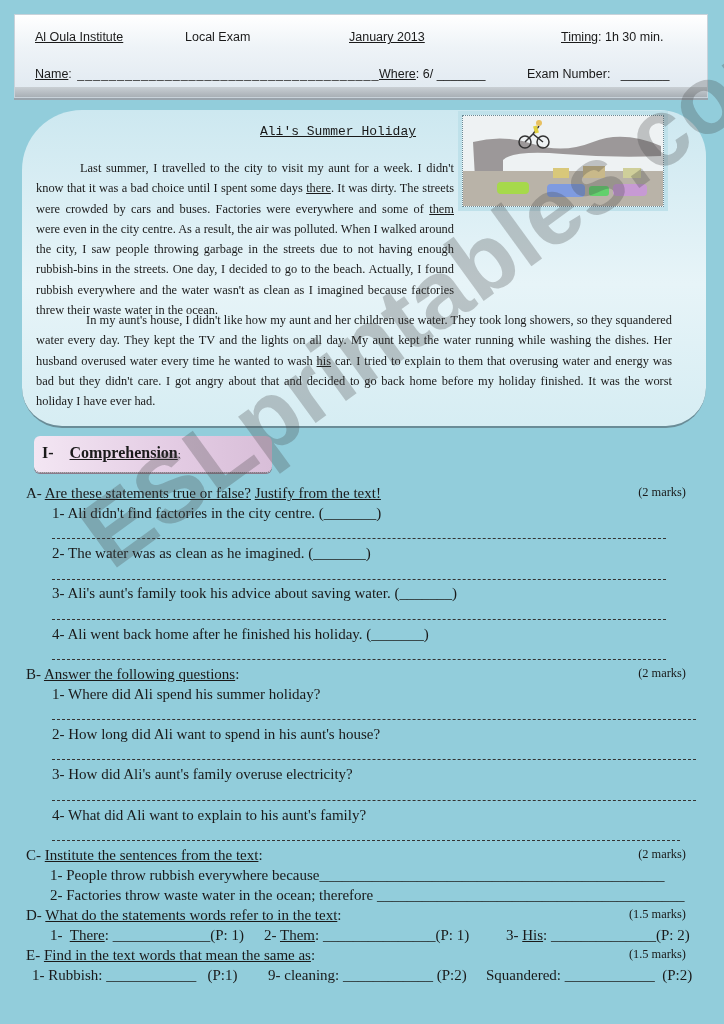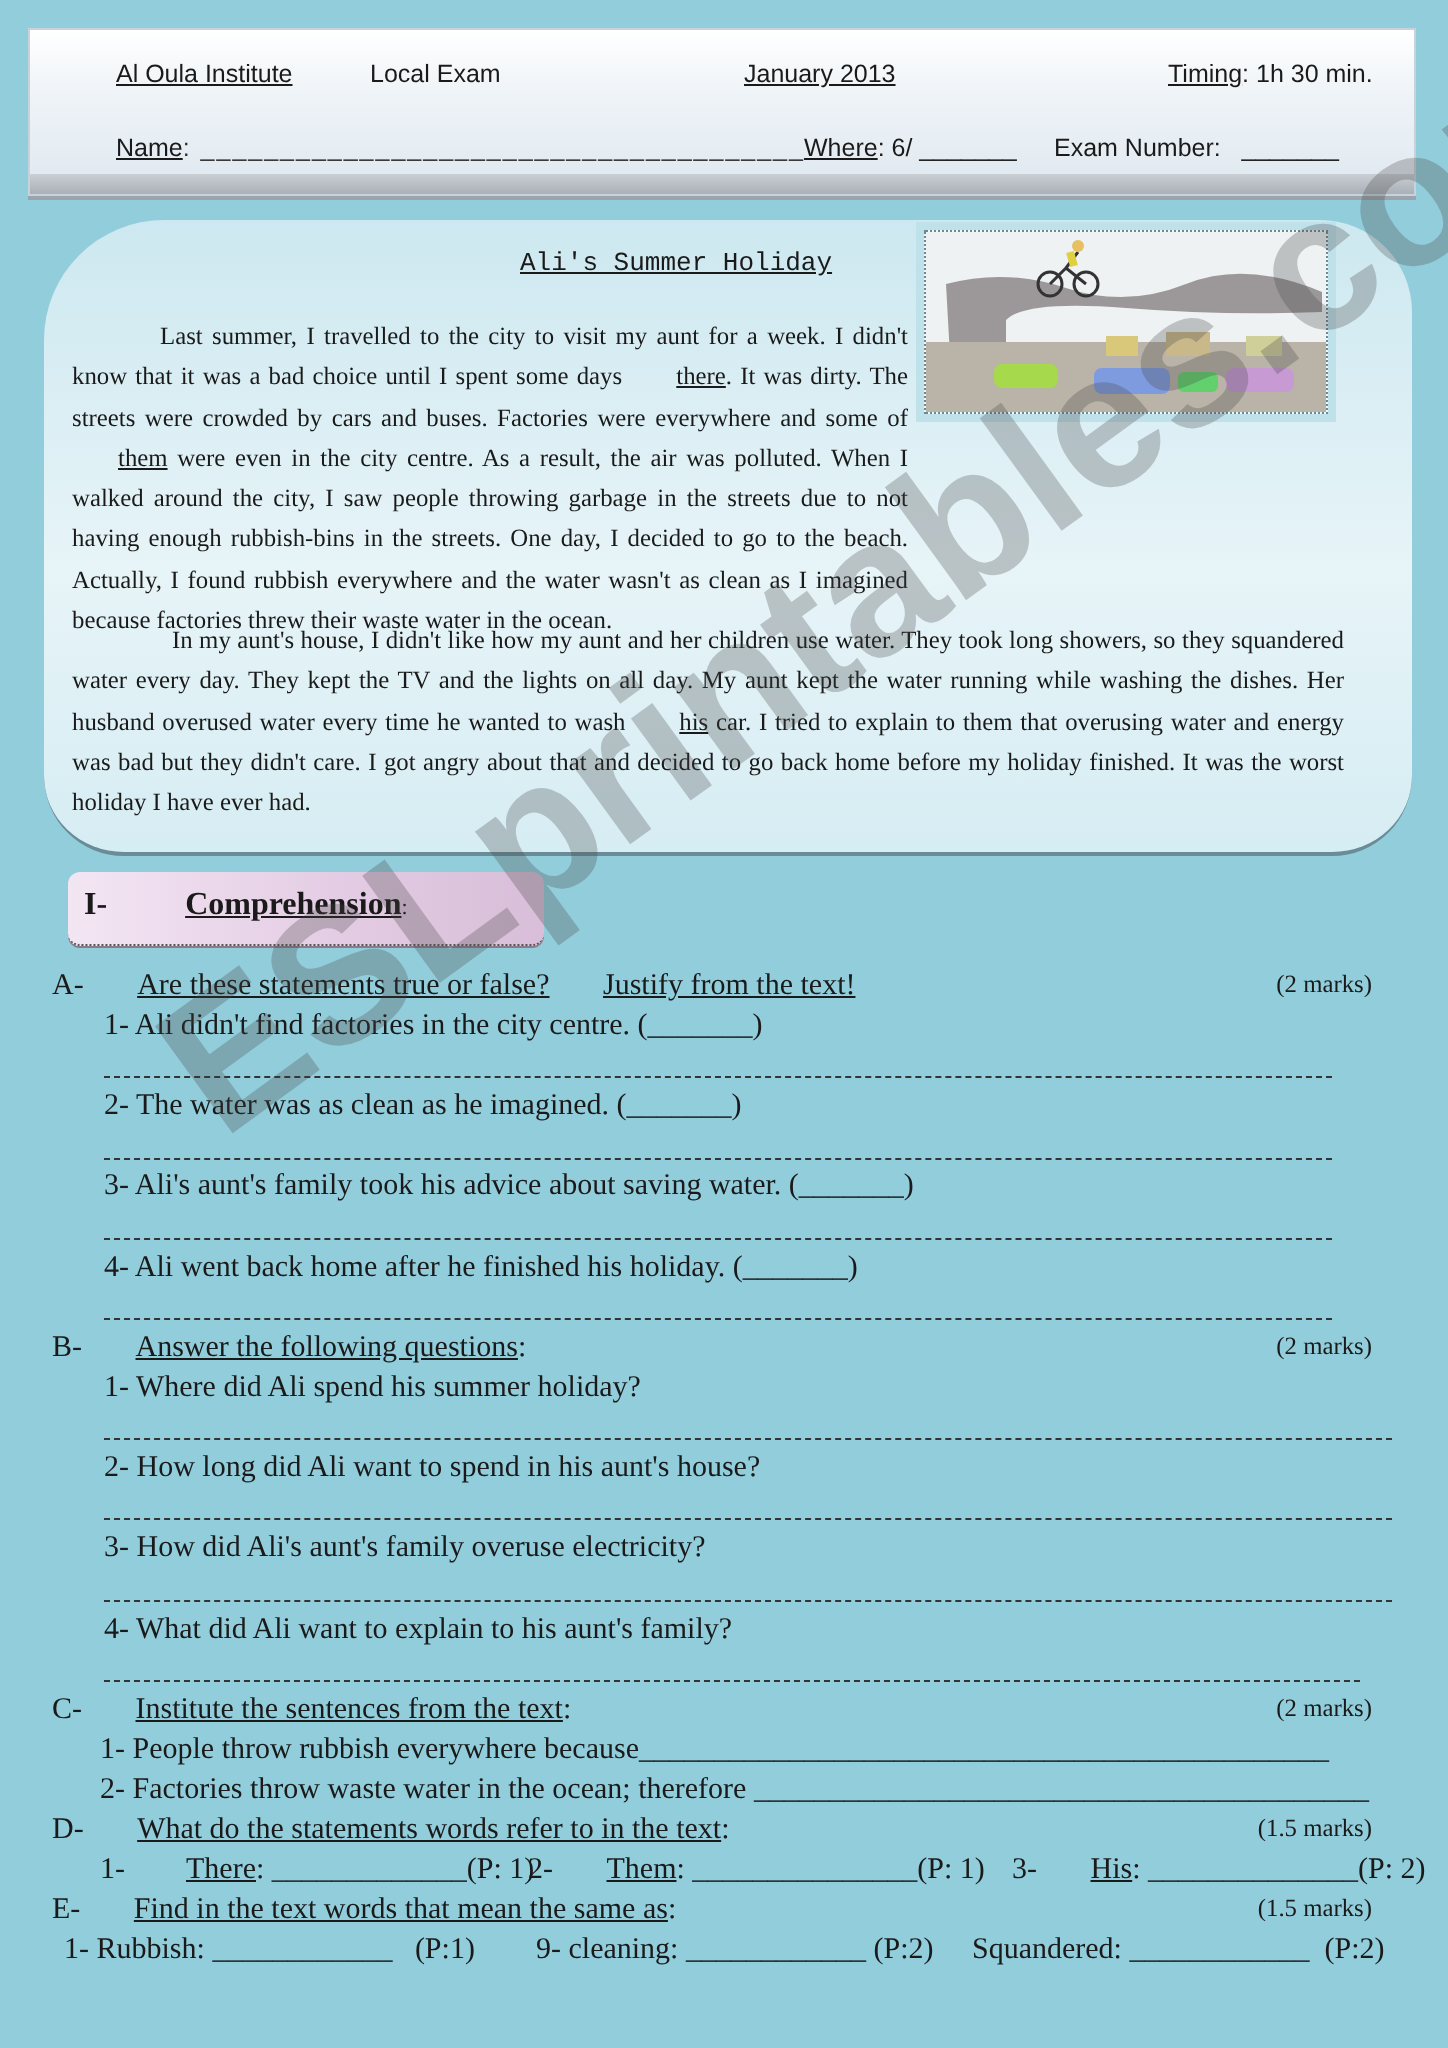--- a/index.html
+++ b/index.html
@@ -2,21 +2,21 @@
 <html><head>
 <meta charset="utf-8">
 <style>
   html, body { margin:0; padding:0; }
   body {
     width:724px; height:1024px; overflow:hidden; position:relative;
     background:#92cddb;
     font-family:"Liberation Serif", "DejaVu Serif", serif;
     color:#1a1a1a;
   }
-  .u { text-decoration:underline;margin-left:23px; }
+  .u { text-decoration:underline; }
   
   .header {
     position:absolute; left:14px; top:14px; width:694px; height:84px;
     background:linear-gradient(#ffffff 0%, #eef3f7 40%, #dfe8f0 100%);
     border:1px solid #c8d2da;
     box-shadow:0 2px 0 #9aa4ac, inset 0 -8px 0 #b9c0c6;
     box-sizing:border-box;
   }
   .header .bevel {
     position:absolute; left:0; right:0; bottom:0; height:10px;

